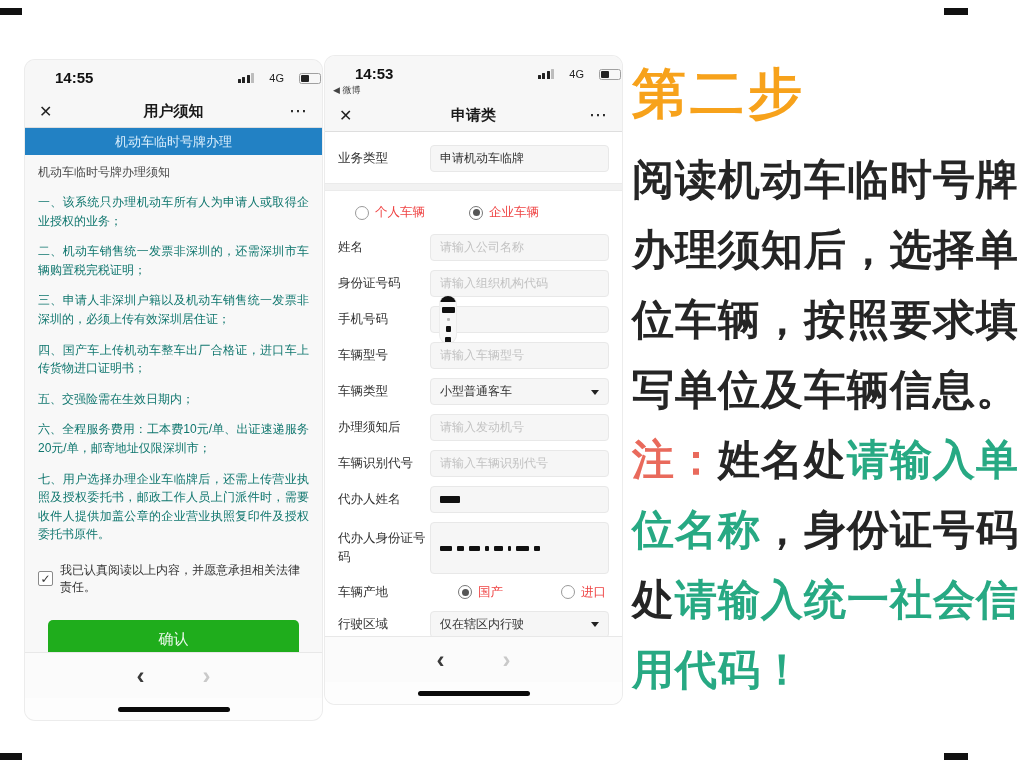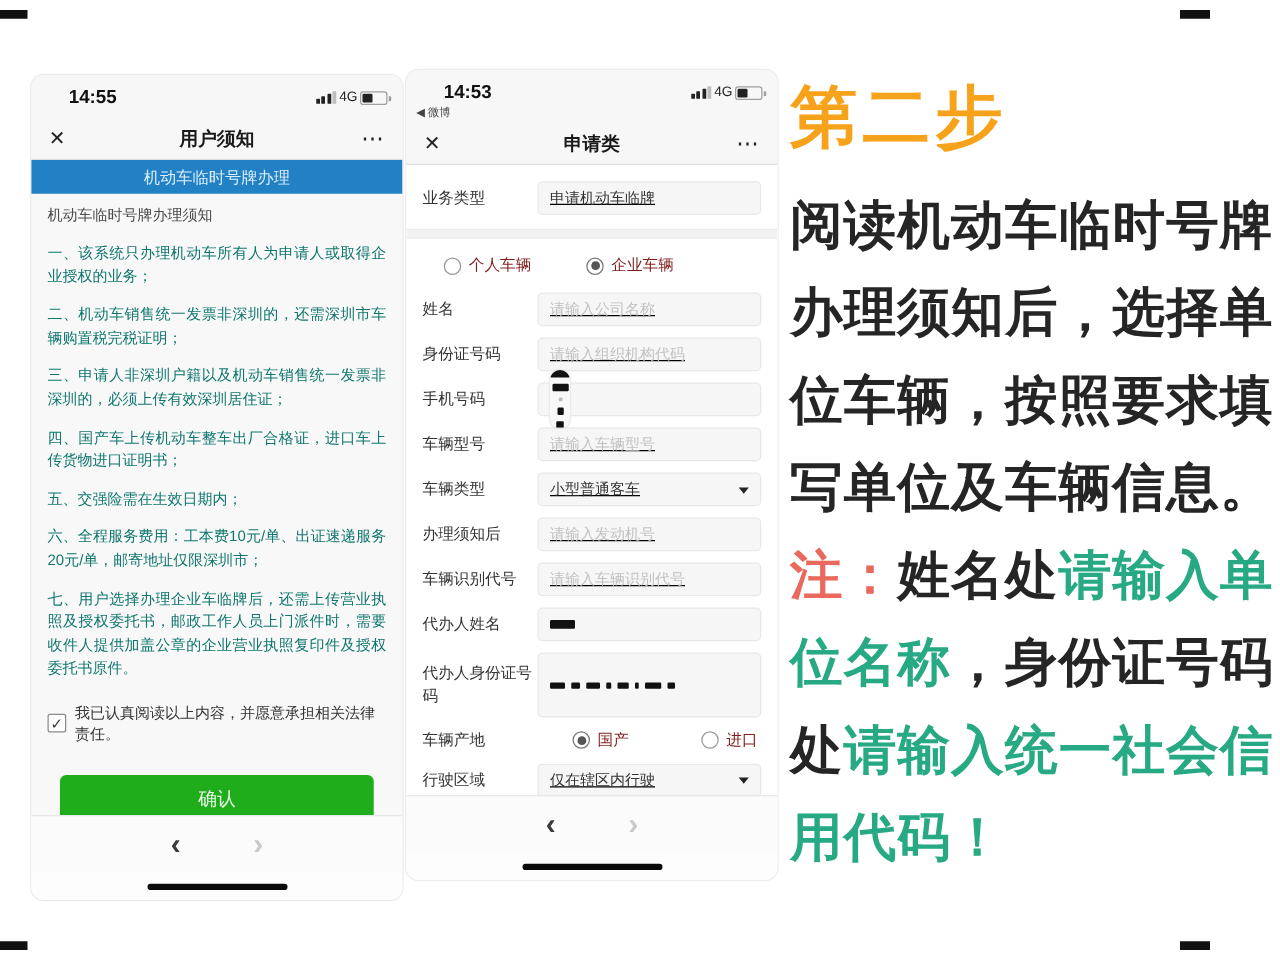--- a/index.html
+++ b/index.html
@@ -23,21 +23,21 @@
     box-shadow:0 0 0 1px #ECECEC;overflow:hidden;display:flex;flex-direction:column;}
   .phone.left{left:25px;top:60px;width:297px;height:660px;}
   .phone.right{left:325px;top:56px;width:297px;height:648px;background:#fff;}
 
   
   .statusbar{position:relative;background:#F7F7F7;flex:none;}
   .phone.left .statusbar{height:36px;}
   .phone.right .statusbar{height:44px;}
   .sb-time{position:absolute;left:30px;top:9px;font-size:15px;font-weight:bold;color:#111;}
   .sb-backapp{position:absolute;left:8px;top:28px;font-size:9px;color:#444;}
-  .sb-right{position:absolute;right:12px;top:12px;display:flex;align-items:center;gap:2px;}
+  .sb-right{position:absolute;right:1px;top:12px;display:flex;align-items:center;gap:15px;}
   .sig{display:flex;align-items:flex-end;gap:1.5px;}
   .sig i{display:block;width:3px;background:#222;border-radius:0.5px;}
   .sig i:nth-child(1){height:4px;}
   .sig i:nth-child(2){height:6px;}
   .sig i:nth-child(3){height:8px;}
   .sig i:nth-child(4){height:10px;background:#BDBDBD;}
   .sb-net{font-size:11px;color:#222;}
   .batt{position:relative;width:22px;height:11px;border:1px solid #A0A0A0;border-radius:2.5px;}
   .batt::after{content:"";position:absolute;right:-4px;top:3px;width:2px;height:4px;background:#A0A0A0;border-radius:0 1px 1px 0;}
   .batt i{position:absolute;left:1px;top:1px;bottom:1px;width:40%;background:#222;border-radius:1px;}
@@ -61,35 +61,35 @@
   .agree-label{font-size:12px;color:#333;}
   .confirm-btn{display:block;margin:24px 10px 0 10px;height:40px;width:calc(100% - 20px);
     background:var(--wechat-green);border:none;border-radius:5px;color:#EAF9EA;
     font-size:15px;cursor:pointer;font-family:inherit;}
 
   
   .form-body{flex:1;background:#fff;padding-top:4px;overflow:hidden;}
   .frow{display:flex;align-items:center;margin:9px 13px;}
   .frow .flabel{width:92px;font-size:12.5px;color:#333;flex:none;line-height:1.5;}
   .fbox{flex:1;height:27px;background:#F6F6F6;border:1px solid #E8E8E8;border-radius:4px;
-    display:flex;align-items:center;padding:0 9px;position:relative;cursor:text;text-decoration:underline;}
+    display:flex;align-items:center;padding:0 9px;position:relative;cursor:text;}
   .fbox .fvalue{font-size:12px;color:#333;}
   .fbox .fplaceholder{font-size:12px;color:#C2C2C2;}
   .fbox.tall{height:52px;}
   .fbox.select{cursor:pointer;}
   .caret{position:absolute;right:9px;top:50%;margin-top:-2px;width:0;height:0;
     border-left:4.5px solid transparent;border-right:4.5px solid transparent;border-top:5.5px solid #222;}
   .section-sep{height:8px;background:#F2F2F2;border-top:1px solid #EBEBEB;border-bottom:1px solid #EBEBEB;margin-top:11px;}
   .radio-row{display:flex;align-items:center;gap:44px;margin:13px 13px 13px 30px;}
   .radio-opt{display:flex;align-items:center;gap:6px;cursor:pointer;}
   .radio-circ{width:14px;height:14px;border:1px solid #9a9a9a;border-radius:50%;background:#fff;
     display:flex;align-items:center;justify-content:center;flex:none;}
   .radio-circ.sel{border-color:#777;}
   .radio-circ.sel::after{content:"";width:7px;height:7px;border-radius:50%;background:#555;}
-  .radio-lab{font-size:12.5px;color:#7f1d1d;}
+  .radio-lab{font-size:12.5px;color:#ef4444;}
   .frow .inline-radios{flex:1;display:flex;align-items:flex-end;justify-content:flex-start;gap:58px;padding-left:28px;}
   
   .redact{display:flex;align-items:center;gap:5px;}
   .redact i{display:block;background:#111;height:6px;border-radius:1px;}
   .redact.phone i:nth-child(1){width:16px;}
   .redact.phone i:nth-child(2){width:13px;}
   .redact.phone i:nth-child(3){width:3px;height:3px;background:#bbb;}
   .redact.phone i:nth-child(4){width:5px;}
   .redact.phone i:nth-child(5){width:6px;}
   .redact.name i:nth-child(1){width:20px;height:7px;}

